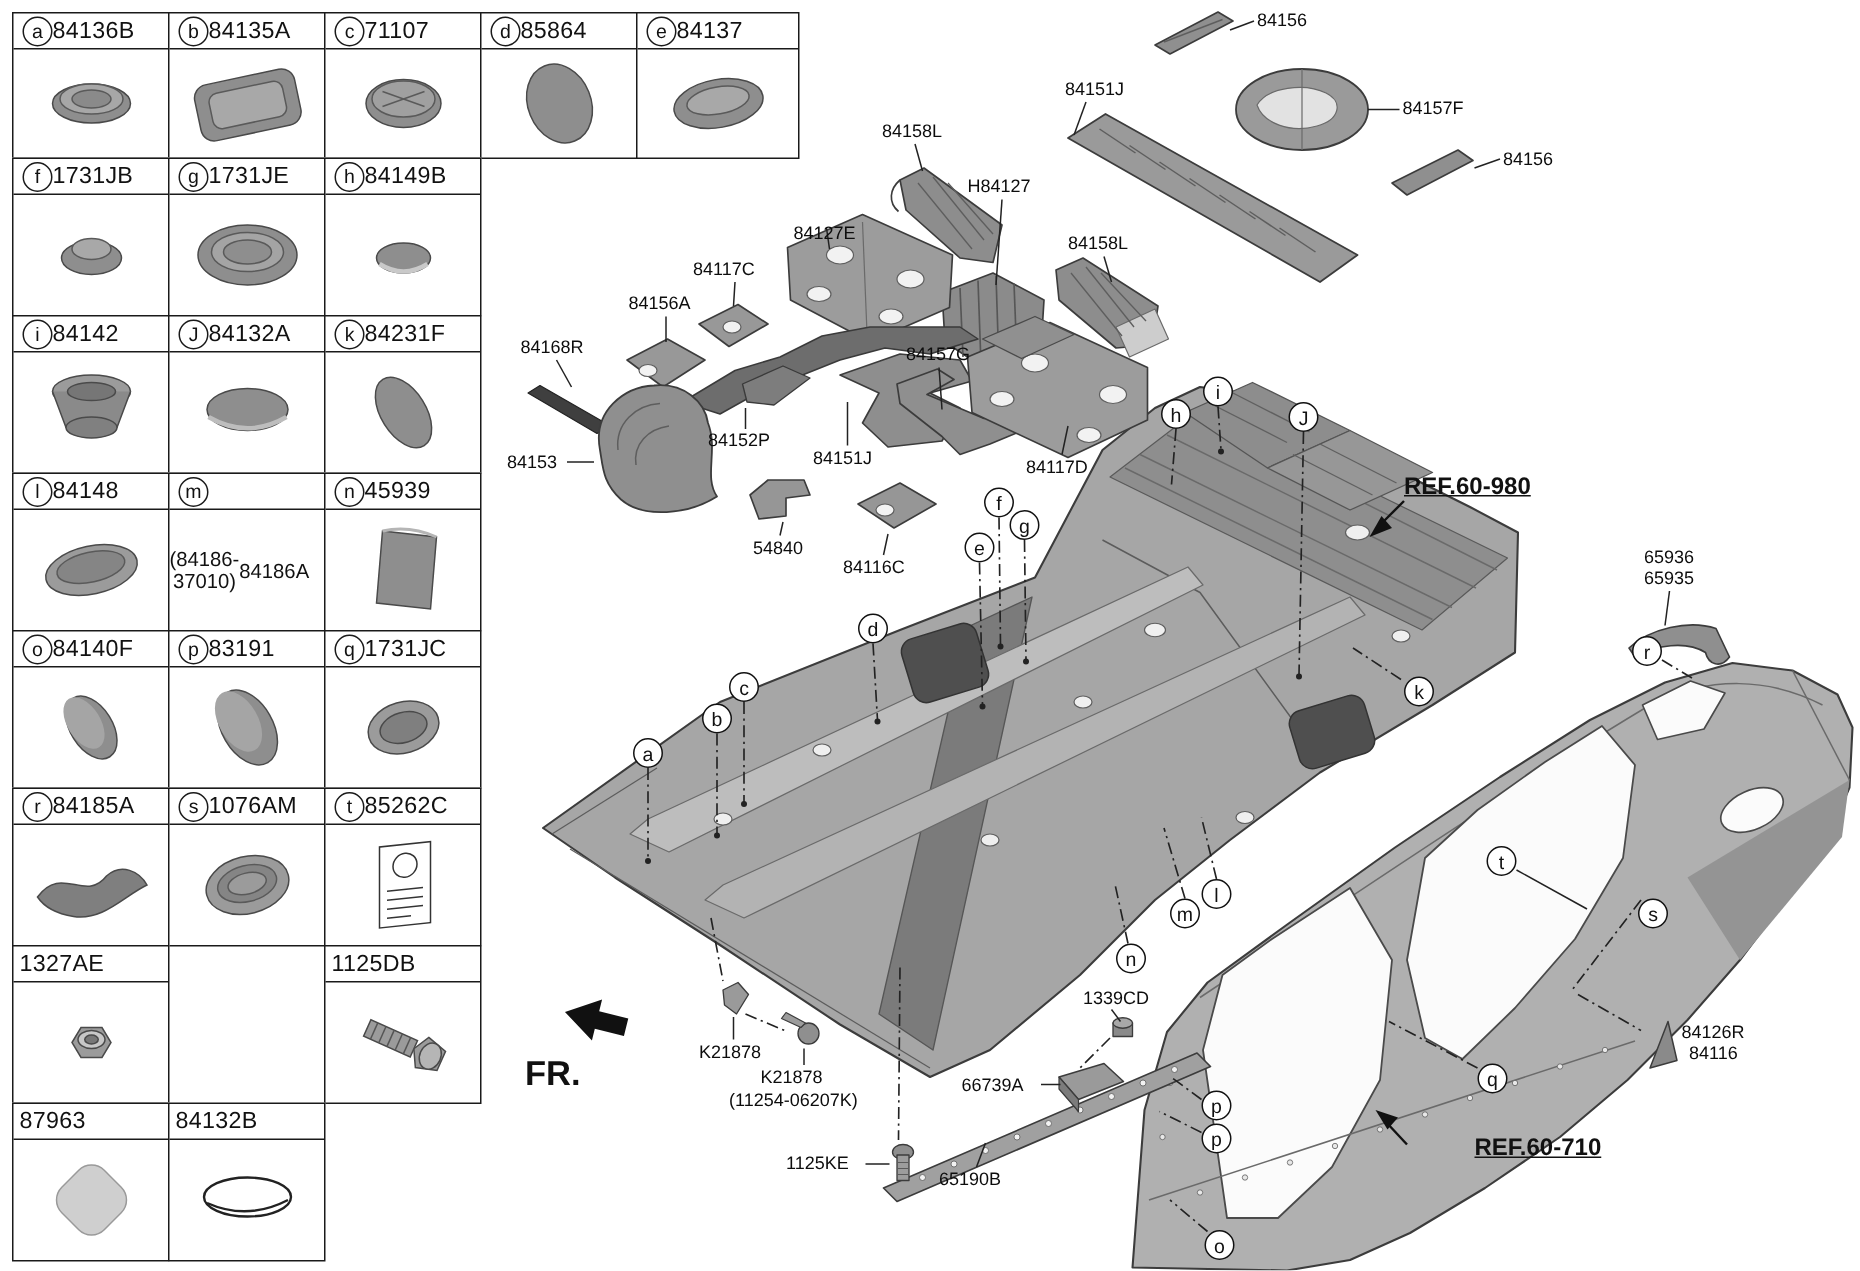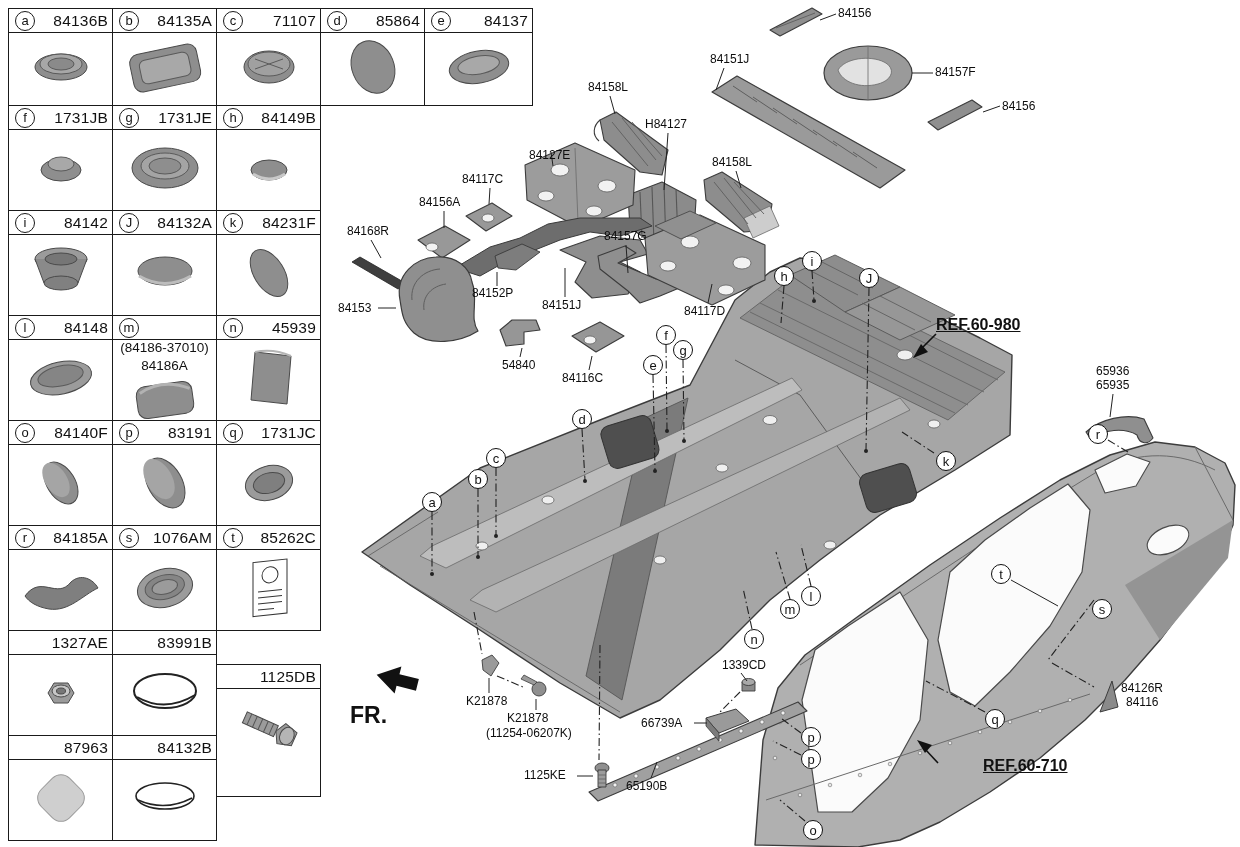--- a/index.html
+++ b/index.html
@@ -6,23 +6,23 @@
   .stage{position:relative;width:1240px;height:847px;background:#fff;overflow:hidden;
          font-family:"Liberation Sans",sans-serif;color:#111;}
   .art{position:absolute;left:0;top:0;}
   
   .ptable{position:absolute;left:0;top:0;width:560px;height:847px;}
   .cell{position:absolute;background:#fff;border:1.5px solid #1a1a1a;box-sizing:border-box;}
   .chead{height:24px;border-bottom:1.5px solid #1a1a1a;display:flex;align-items:center;
          padding:0 4px;box-sizing:border-box;}
   .clet{display:inline-block;width:18px;height:18px;border:1.3px solid #1a1a1a;border-radius:50%;
         font-size:13px;line-height:18px;text-align:center;margin:0 0 0 2px;flex:0 0 auto;background:#fff;}
-  .cnum{flex:1;text-align:right;font-size:15.5px;letter-spacing:0.2px;}
-  .cbody{display:flex;align-items:center;justify-content:space-between;height:calc(100% - 24px);
-         flex-direction:column;}
+  .cnum{flex:1;text-align:left;font-size:15.5px;letter-spacing:0.2px;}
+  .cbody{display:flex;align-items:center;justify-content:center;height:calc(100% - 24px);
+         flex-direction:row;}
   .cnote{font-size:13.5px;line-height:15px;text-align:center;}
   
   .lbl{position:absolute;font-size:12px;white-space:nowrap;color:#0d0d0d;}
   .ref{position:absolute;font-size:16px;font-weight:bold;text-decoration:underline;white-space:nowrap;}
   .fr{position:absolute;font-size:23px;font-weight:bold;}
   .co{position:absolute;width:20px;height:20px;border:1.4px solid #111;border-radius:50%;
       background:#fff;font-size:13px;line-height:20px;text-align:center;box-sizing:border-box;z-index:6;}
 </style>
 </head>
 <body>
@@ -602,32 +602,21 @@
     <div class="cbody">
       <svg width="96" height="76">
             <g transform="translate(48,38)">
               <polygon points="-13,0 -7,-10 7,-10 13,0 7,10 -7,10" fill="#9b9b9b" stroke="#4a4a4a"></polygon>
               <ellipse cx="0" cy="-2" rx="9" ry="6" fill="#c7c7c7" stroke="#4a4a4a"></ellipse>
               <ellipse cx="0" cy="-2" rx="4.5" ry="3" fill="#777" stroke="#4a4a4a"></ellipse>
             </g>
           </svg>
     </div>
   </div>
-  <div class="cell" style="left:112px;top:630px;width:105px;height:106px">
-    <div class="chead">
-      <span class="cnum">83991B</span>
-    </div>
-    <div class="cbody">
-      <svg width="96" height="76">
-            <ellipse cx="48" cy="36" rx="31" ry="17" fill="#fff" stroke="#222" stroke-width="2"></ellipse>
-            <path d="M20,42 Q48,58 78,40" fill="none" stroke="#222" stroke-width="2"></path>
-          </svg>
-    </div>
-  </div>
-  <div class="cell" style="left:216px;top:664px;width:105px;height:133px">
+  <div class="cell" style="left:216px;top:630px;width:105px;height:106px">
     <div class="chead">
       <span class="cnum">1125DB</span>
     </div>
     <div class="cbody">
       <svg width="96" height="76">
             <g transform="rotate(24 48 38)">
               <polygon points="62,28 76,32 76,46 62,50 56,39" fill="#9b9b9b" stroke="#4a4a4a"></polygon>
               <ellipse cx="68" cy="39" rx="7" ry="9" fill="#b5b5b5" stroke="#4a4a4a"></ellipse>
               <rect x="22" y="33" width="34" height="12" fill="#9b9b9b" stroke="#4a4a4a"></rect>
               <g stroke="#555">

